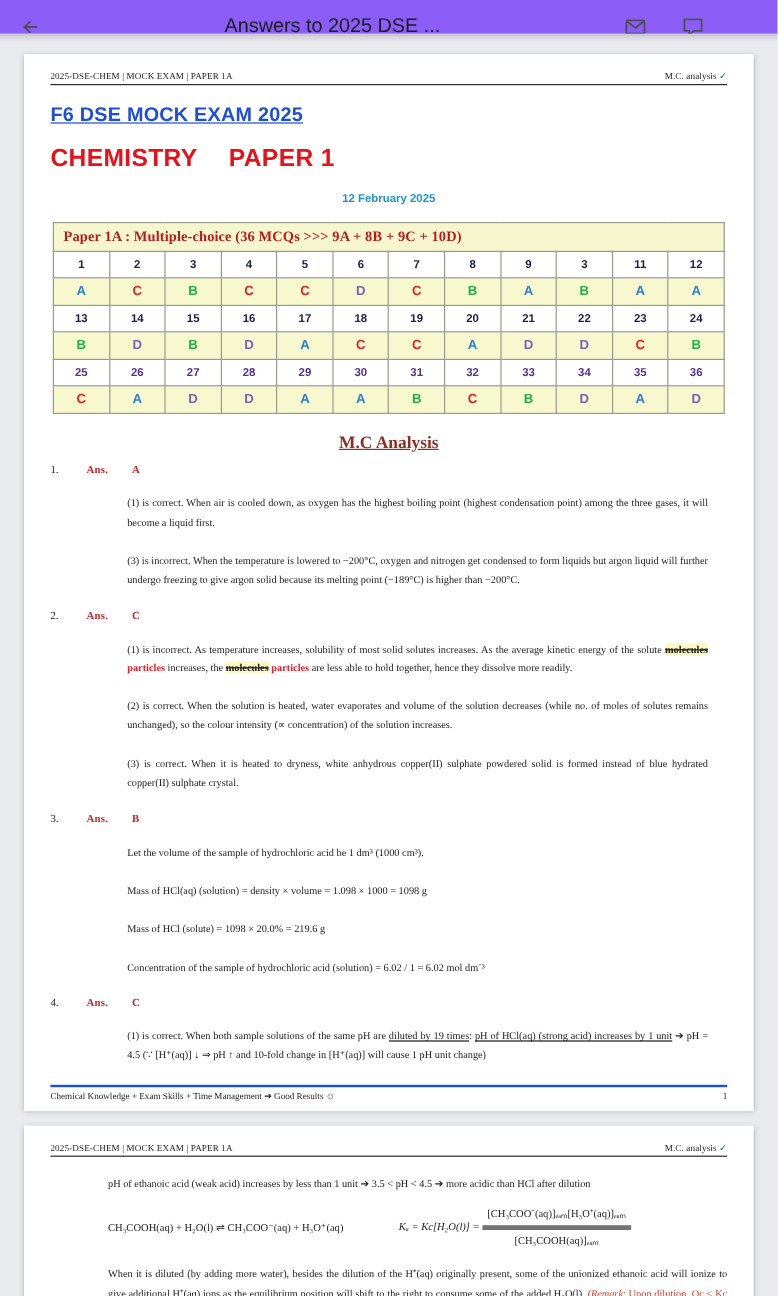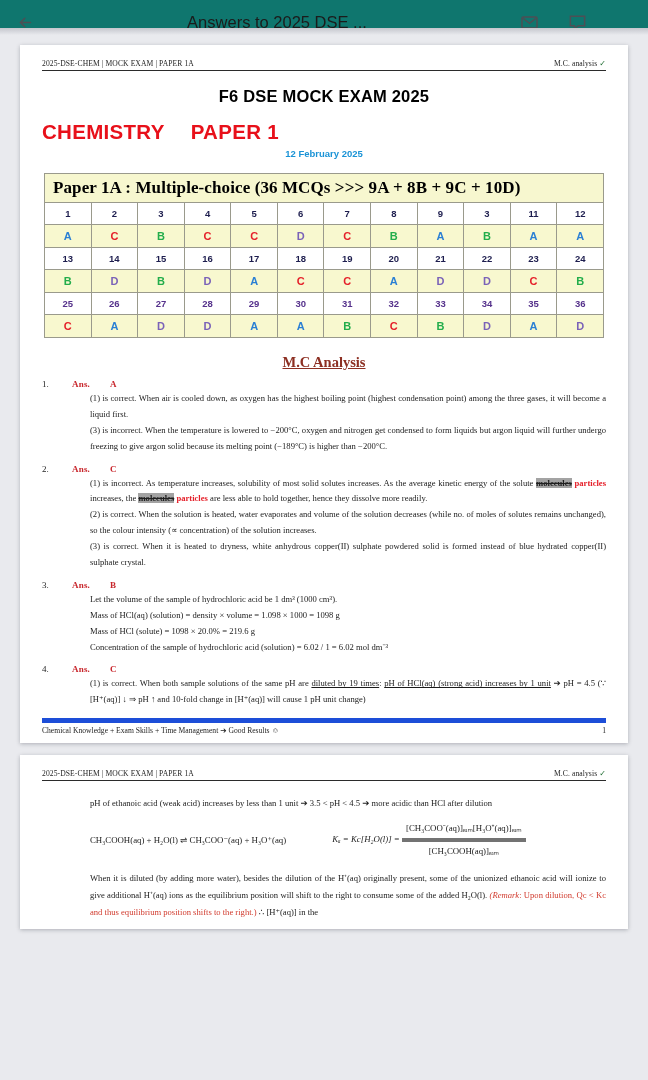--- a/index.html
+++ b/index.html
@@ -9,21 +9,21 @@
     width: 648px;
     background: #e9eaee;
     font-family: "Liberation Serif", serif;
   }
   body { overflow: hidden; }
 
   
   .toolbar {
     position: relative;
     height: 28px;
-    background: #0f766e;
+    background: #8b5cf6;
     display: flex;
     align-items: flex-end;
     padding: 0 14px 0 12px;
     overflow: hidden;
   }
   .toolbar-inner {
     display: flex; align-items: center;
     width: 100%;
     height: 44px;
     margin-bottom: -16px; 
@@ -76,62 +76,62 @@
     font-size: 7.6px;
     letter-spacing: .1px;
     color: #1d1d1d;
     font-family: "Liberation Serif", serif;
   }
   .run-head .rh-right { white-space: nowrap; }
   .tick { color: #1d6b2f; font-size: 8px; }
 
   
   .t-exam {
-    text-align: center;
-    color: #000000;
+    color: #1d4ed8;
     font-family: "Liberation Sans", sans-serif;
     font-weight: bold;
     font-size: 16.5px;
+    text-decoration: underline;
     margin: 16px 0 0 0;
     letter-spacing: .2px;
   }
   .t-subject {
     color: #e8101a;
     font-family: "Liberation Sans", sans-serif;
     font-weight: bold;
     font-size: 20.5px;
     margin: 14px 0 0 0;
     letter-spacing: .3px;
   }
   .t-subject .gap { display: inline-block; width: 26px; }
   .t-date {
     text-align: center;
     color: #1a93d6;
     font-family: "Liberation Sans", sans-serif;
     font-weight: bold;
     font-size: 9.5px;
-    margin: 4px 0 0 0;
+    margin: 16px 0 0 0;
   }
 
   
   .mc-wrap { margin: 14px 2px 0 2px; }
   table.mc {
     width: 100%;
     border-collapse: collapse;
     table-layout: fixed;
   }
   table.mc td, table.mc th { border: 1px solid #9a9a8c; }
   .mc-title {
     background: #f7f7cf;
     text-align: left;
     padding: 4px 8px;
     font-family: "Liberation Serif", serif;
     font-weight: bold;
-    font-size: 17px;
-    color: #000000;
+    font-size: 12px;
+    color: #b91c1c;
     letter-spacing: .1px;
   }
   .mc .num {
     background: #ffffff;
     text-align: center;
     font-family: "Liberation Sans", sans-serif;
     font-weight: bold;
     font-size: 9.5px;
     color: #1d1d4e;
     padding: 5px 0 5px 0;
@@ -180,27 +180,27 @@
     font-weight: bold;
     margin-left: 20px;
   }
   .qbody {
     margin-left: 48px;
     font-size: 8.6px;
     line-height: 1.85;
     color: #1b1b1b;
     text-align: justify;
   }
-  .qbody p { margin: 0; }
-  .hl { background: #a3a3a3; text-decoration: line-through; font-weight: bold; color: #202020; }
+  .qbody p { margin: 16px; }
+  .hl { background: #fef9c3; text-decoration: line-through; font-weight: bold; color: #202020; }
   .corr { color: #e5202a; font-weight: bold; }
   .u { text-decoration: underline; }
 
   .page-foot {
-    border-top: 5px solid #1d4ed8;
+    border-top: 2px solid #1d4ed8;
     margin-top: 10px;
     padding-top: 3px;
     display: flex;
     justify-content: space-between;
     font-size: 7.6px;
     color: #1d1d1d;
   }
 
   
   .p2 { padding-top: 14px; }

